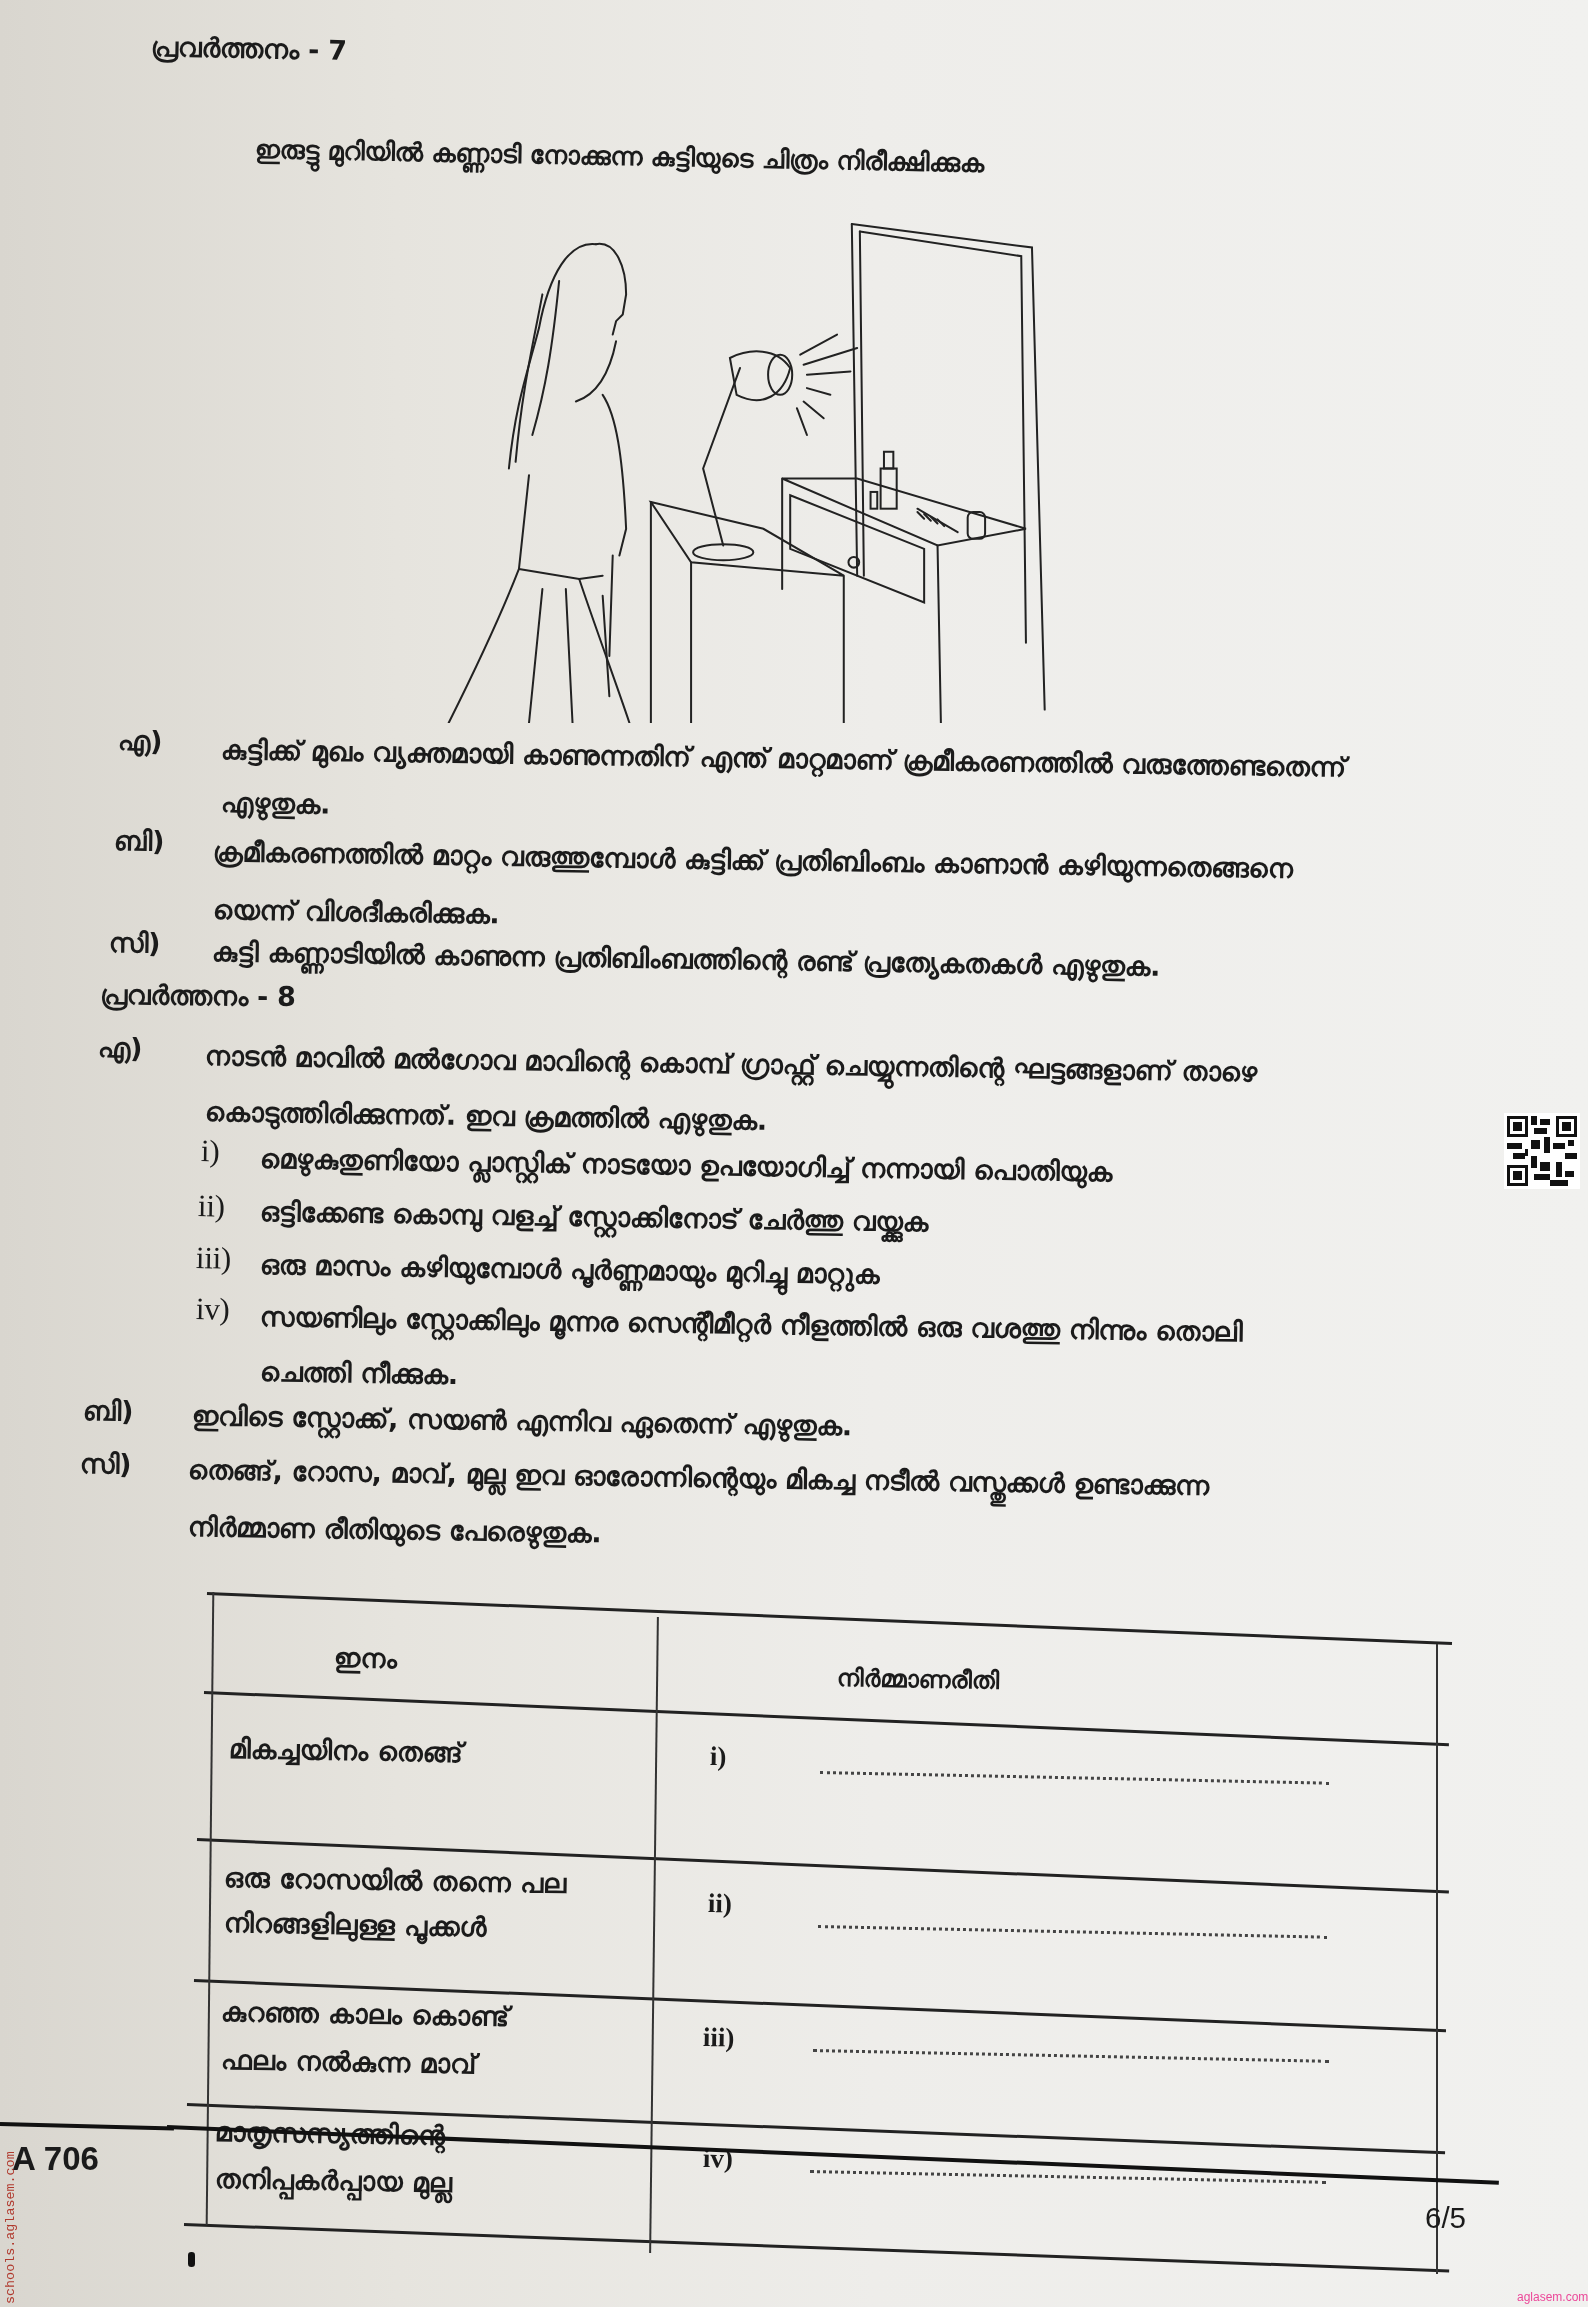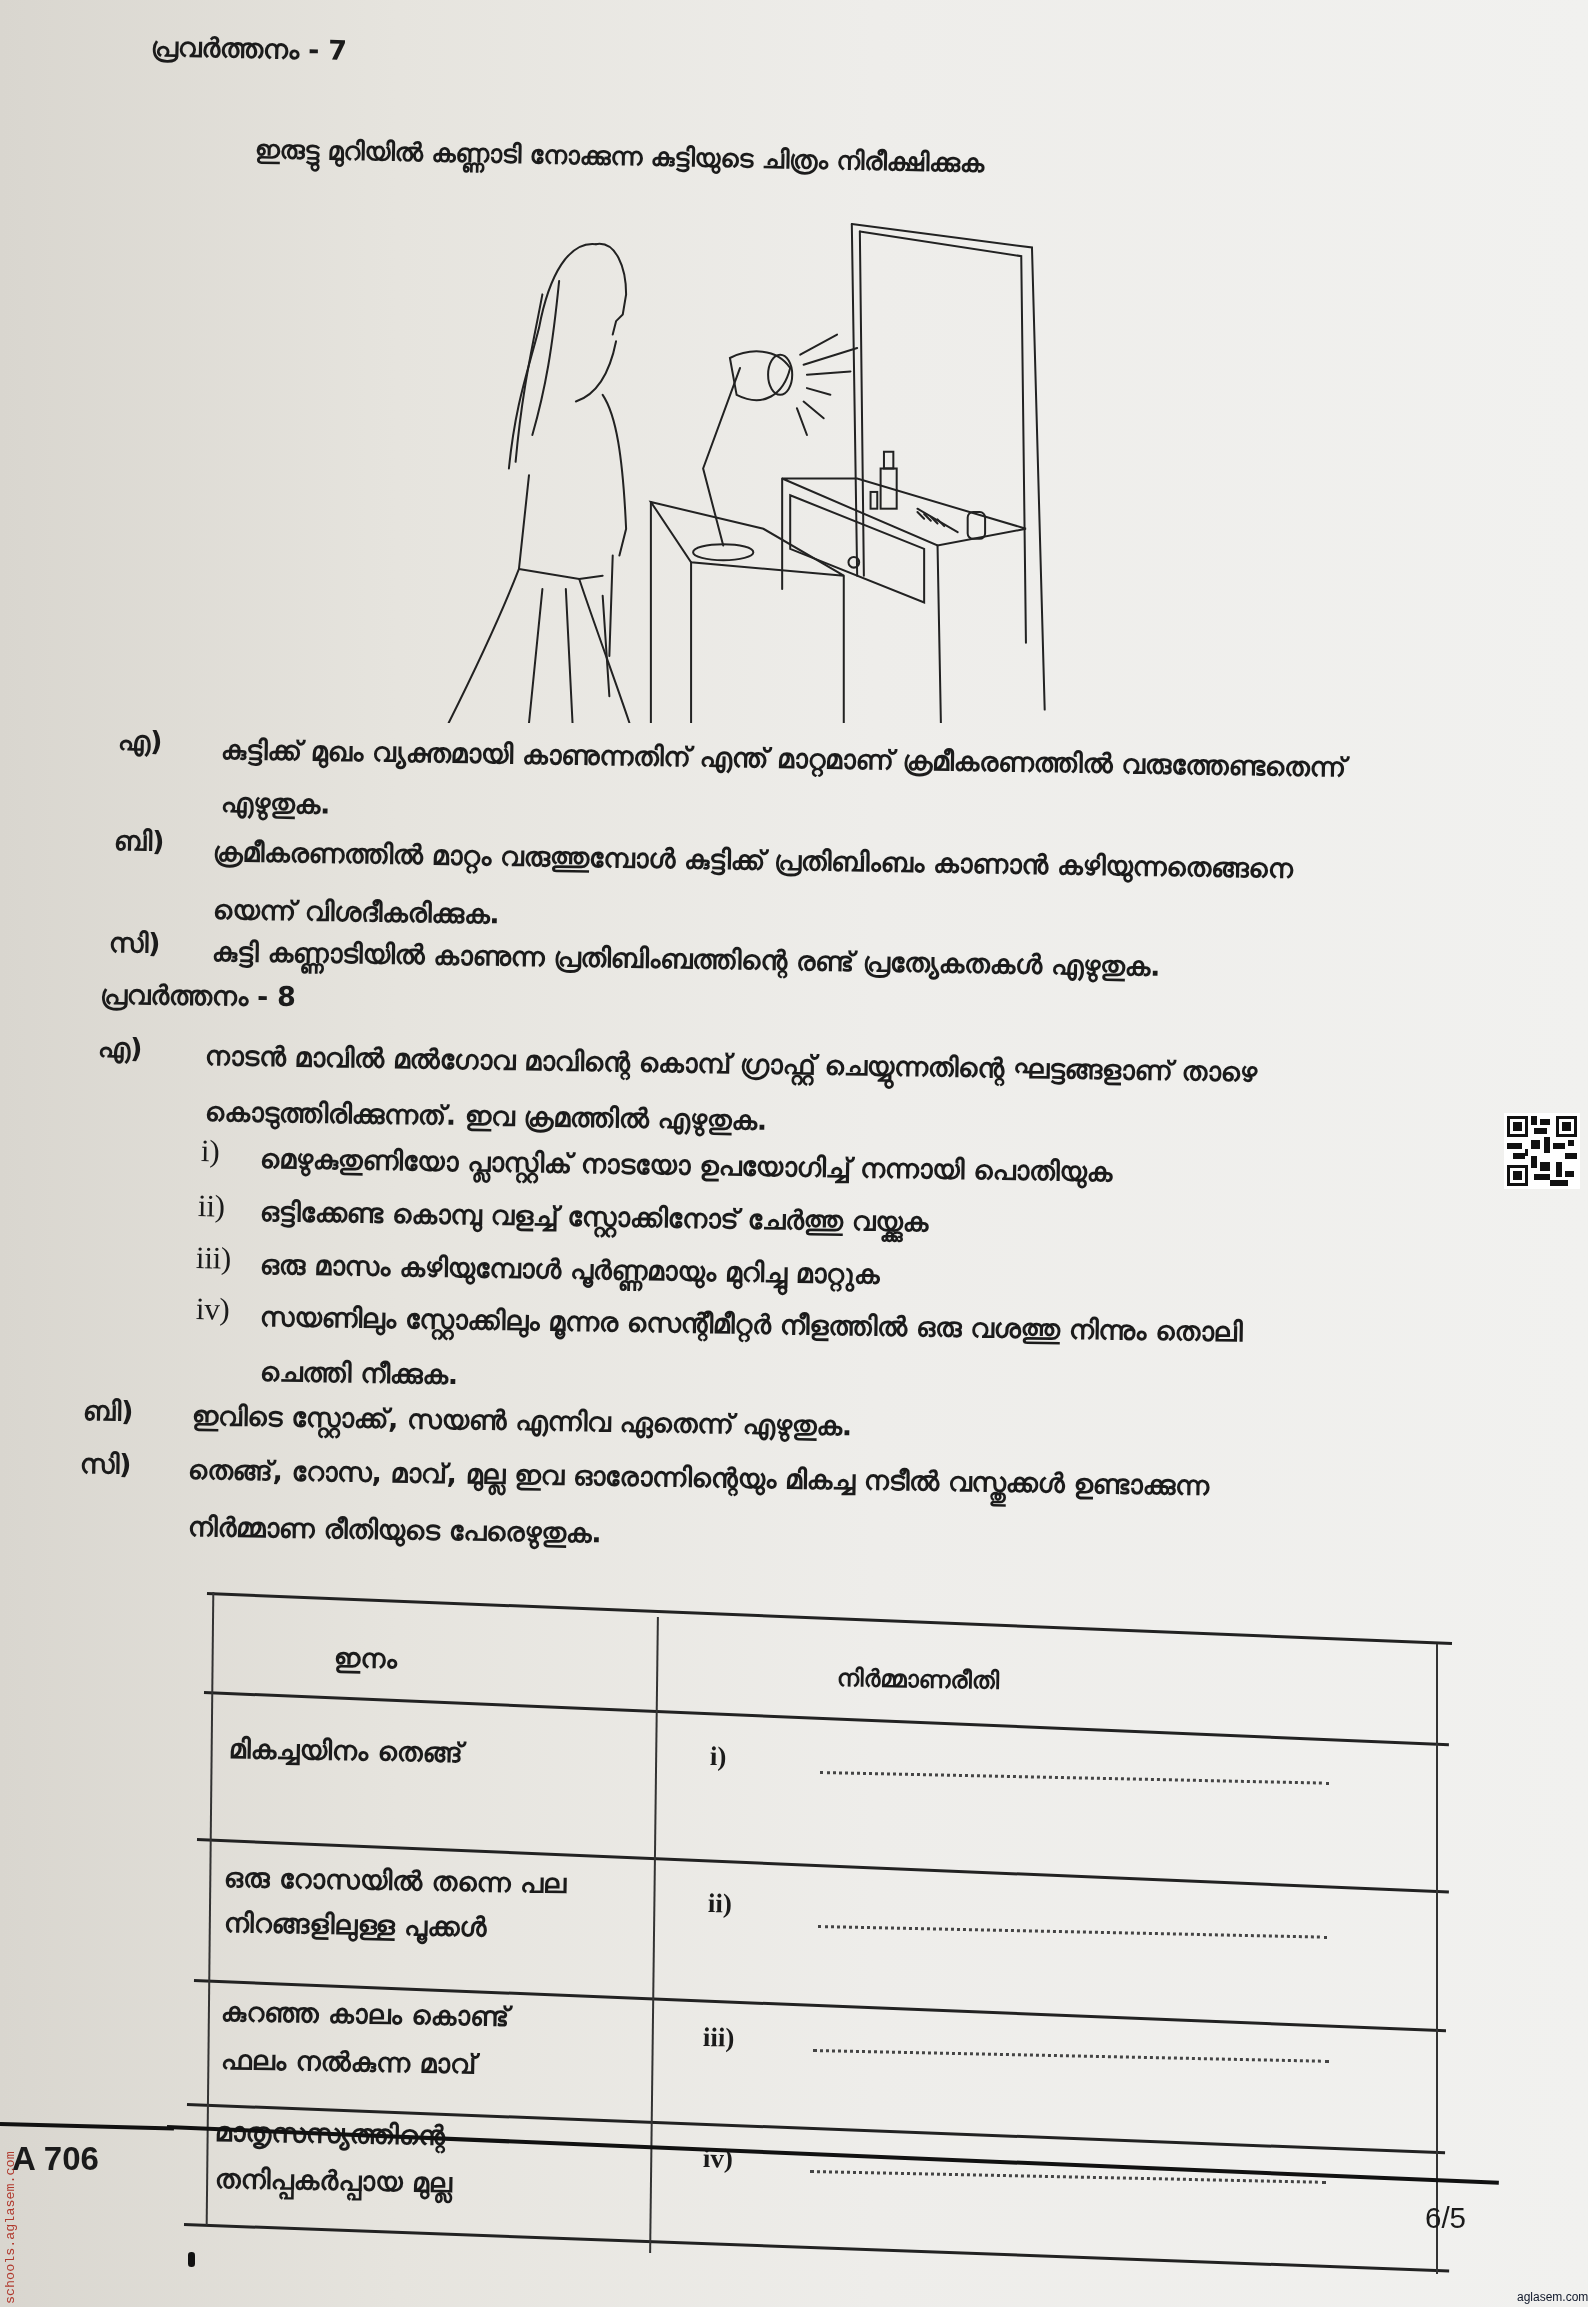--- a/index.html
+++ b/index.html
@@ -25,21 +25,21 @@
   .table-wrap { position:absolute; left:167px; top:1587px; width:1273px; height:603px;text-decoration:underline; }
   .tline { position:absolute; background:#222; height:2.7px; transform-origin:left center; }
   .vline { position:absolute; background:#333; width:2px; }
   .cell-text { position:absolute; font-size:27px; font-weight:bold; white-space:nowrap; transform:rotate(1deg); transform-origin:left center; }
   .dots { position:absolute; height:0; border-bottom:3.3px dotted #444; transform:rotate(1.2deg); transform-origin:left center; }
 
   .footer-line { position:absolute; height:4px; background:#111; transform-origin:left center; }
   .code { position:absolute; left:12px; top:2140px; font-size:33px; font-weight:bold; font-family:"Liberation Sans", sans-serif; }
   .pageno { position:absolute; left:1425px; top:2201px; font-size:29.5px; font-family:"Liberation Sans", sans-serif; }
   .wm-left { position:absolute; left:2.7px; top:2304px; transform:rotate(-90deg); transform-origin:left top; font-family:"Liberation Mono", monospace; font-size:13.4px; color:#b03a2e; white-space:nowrap; }
-  .wm-right { position:absolute; left:1517px; top:2290px; font-family:"Liberation Sans", sans-serif; font-size:12px; color:#0f172a; }
+  .wm-right { position:absolute; left:1517px; top:2290px; font-family:"Liberation Sans", sans-serif; font-size:12px; color:#ec4899; }
   .qr { position:absolute; left:1504px; top:1113px; width:76px; height:76px; background:#fff; }
   .dot-mark { position:absolute; left:188px; top:2252px; width:6.7px; height:14.7px; background:#111; border-radius:3.3px; }
 </style>
 </head>
 <body>
 
 <div class="page">
 
   <div class="txt heading tilt-1" style="left:151px; top:31px;">പ്രവർത്തനം - 7</div>
   <div class="txt tilt-1" style="left:255px; top:134px; font-size:25.5px;">ഇരുട്ടു മുറിയിൽ കണ്ണാടി നോക്കുന്ന കുട്ടിയുടെ ചിത്രം നിരീക്ഷിക്കുക</div>

